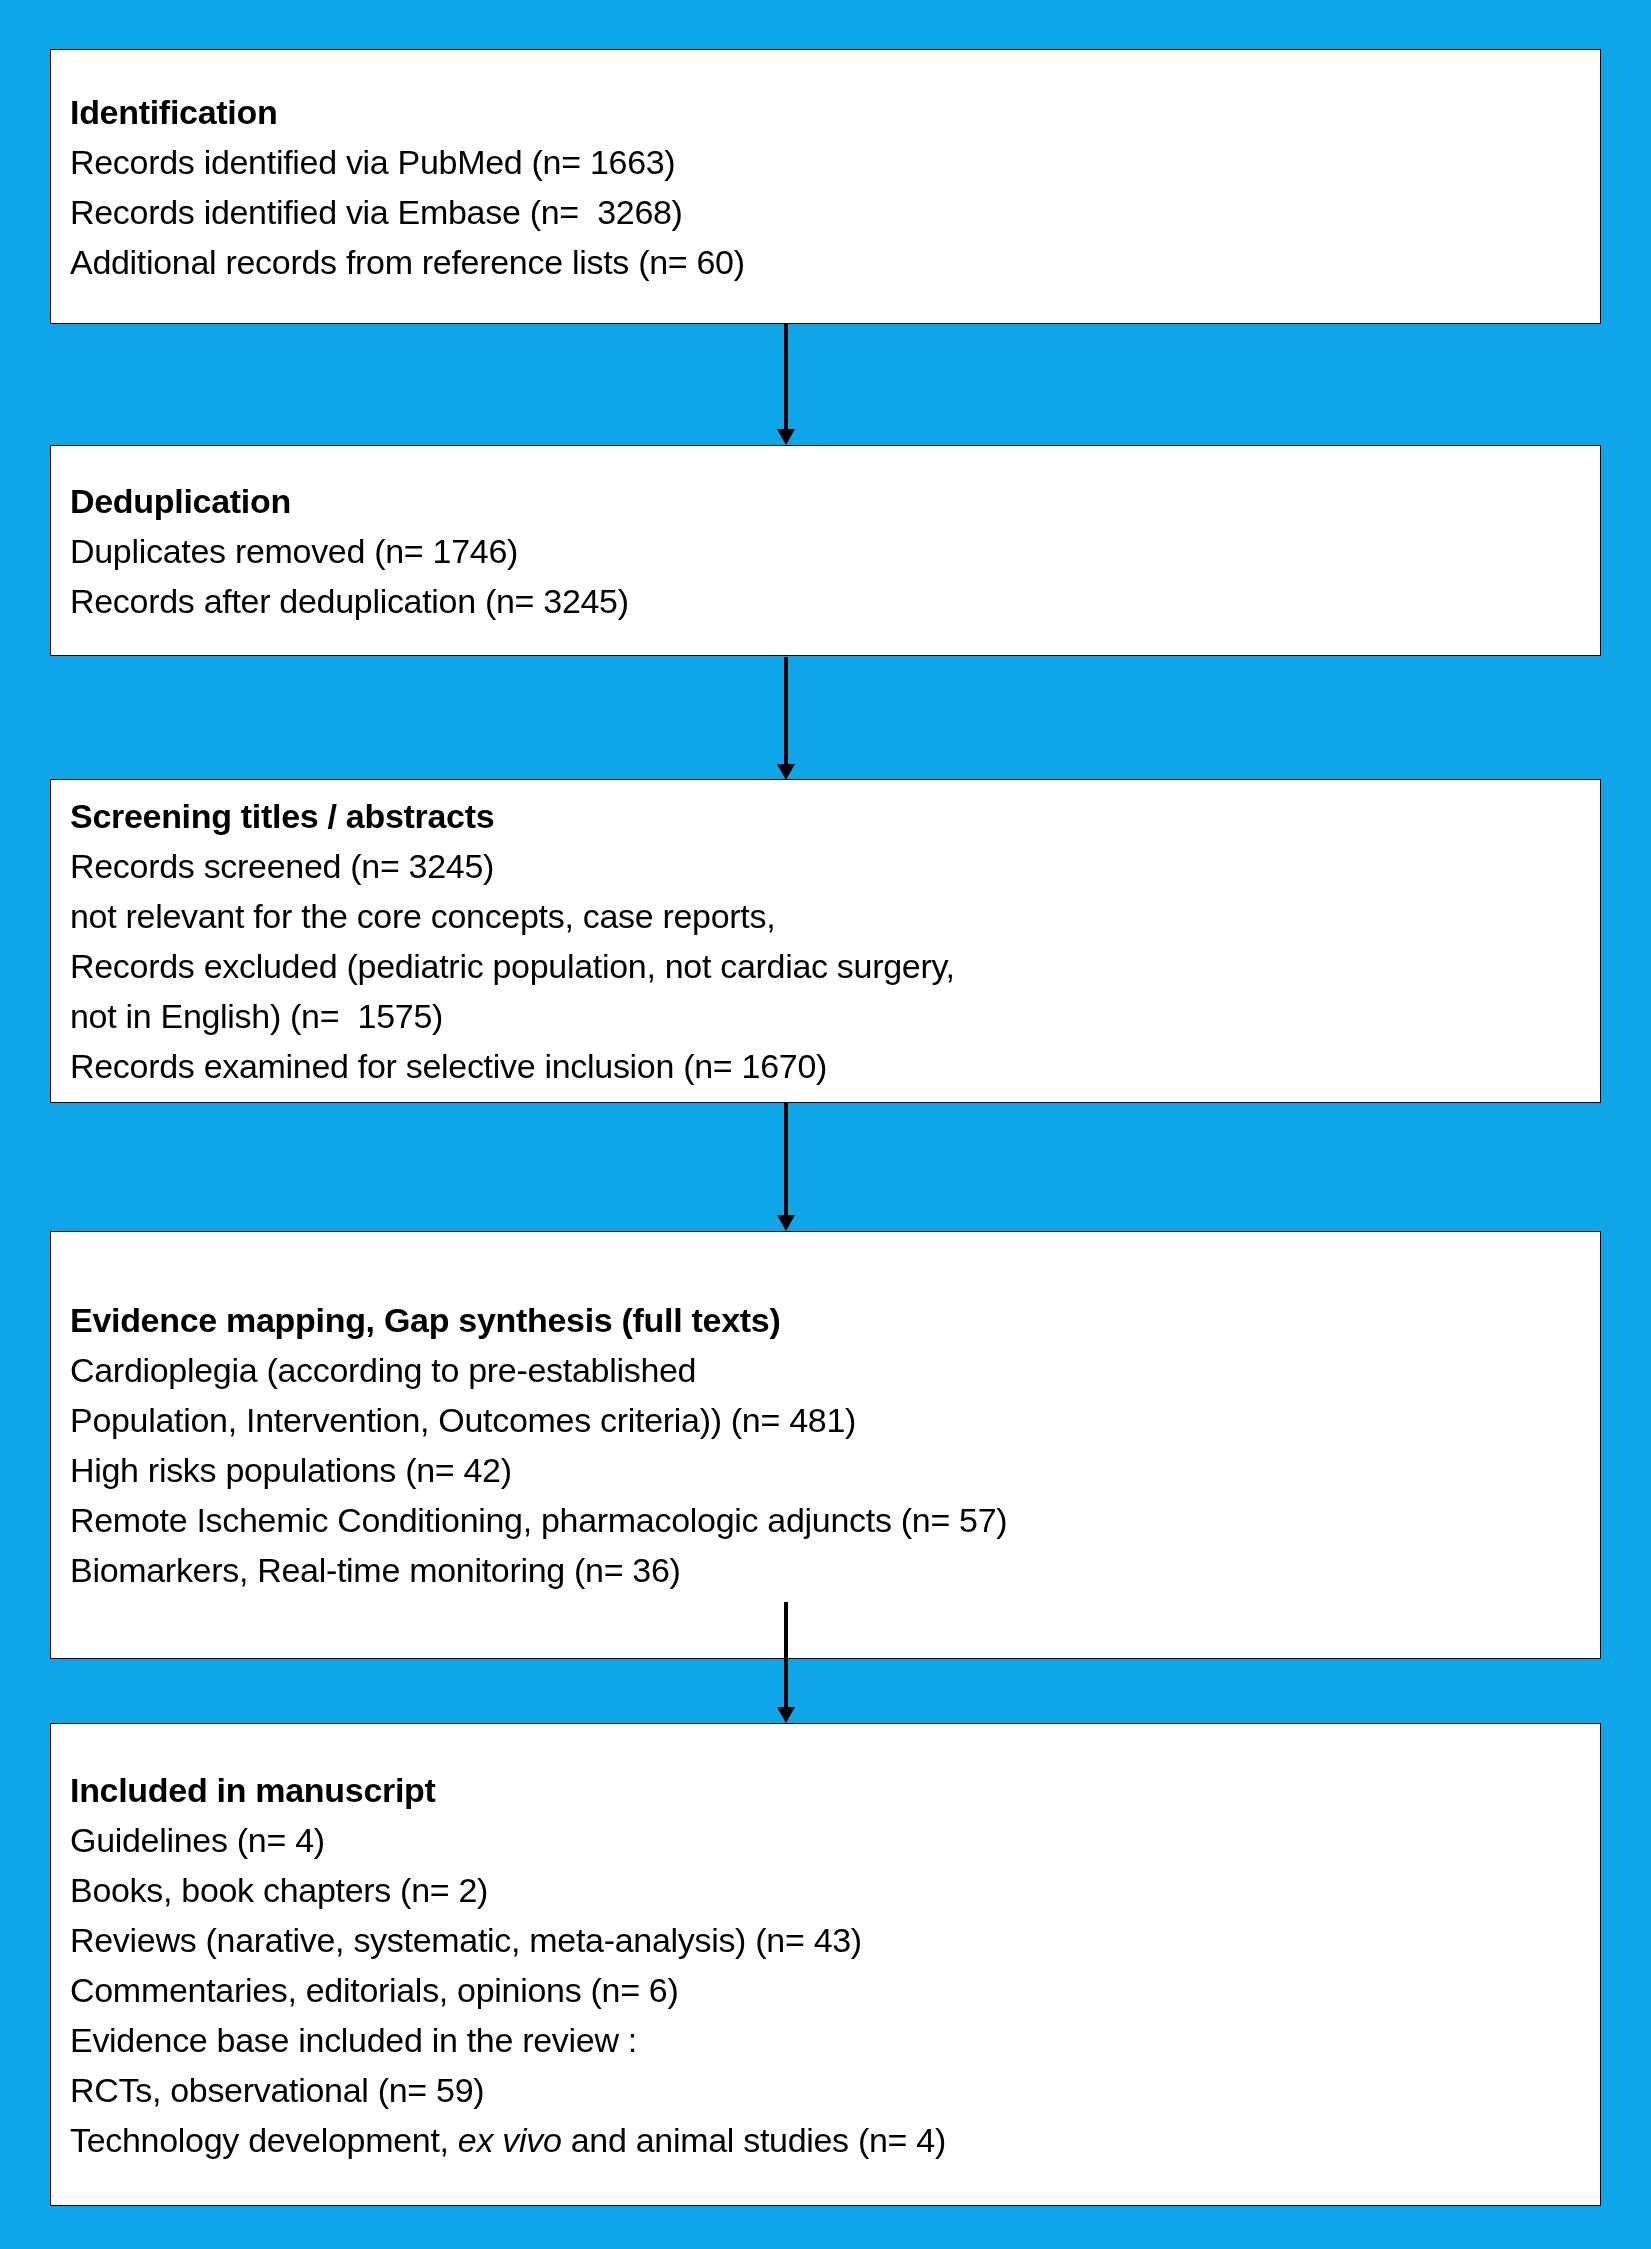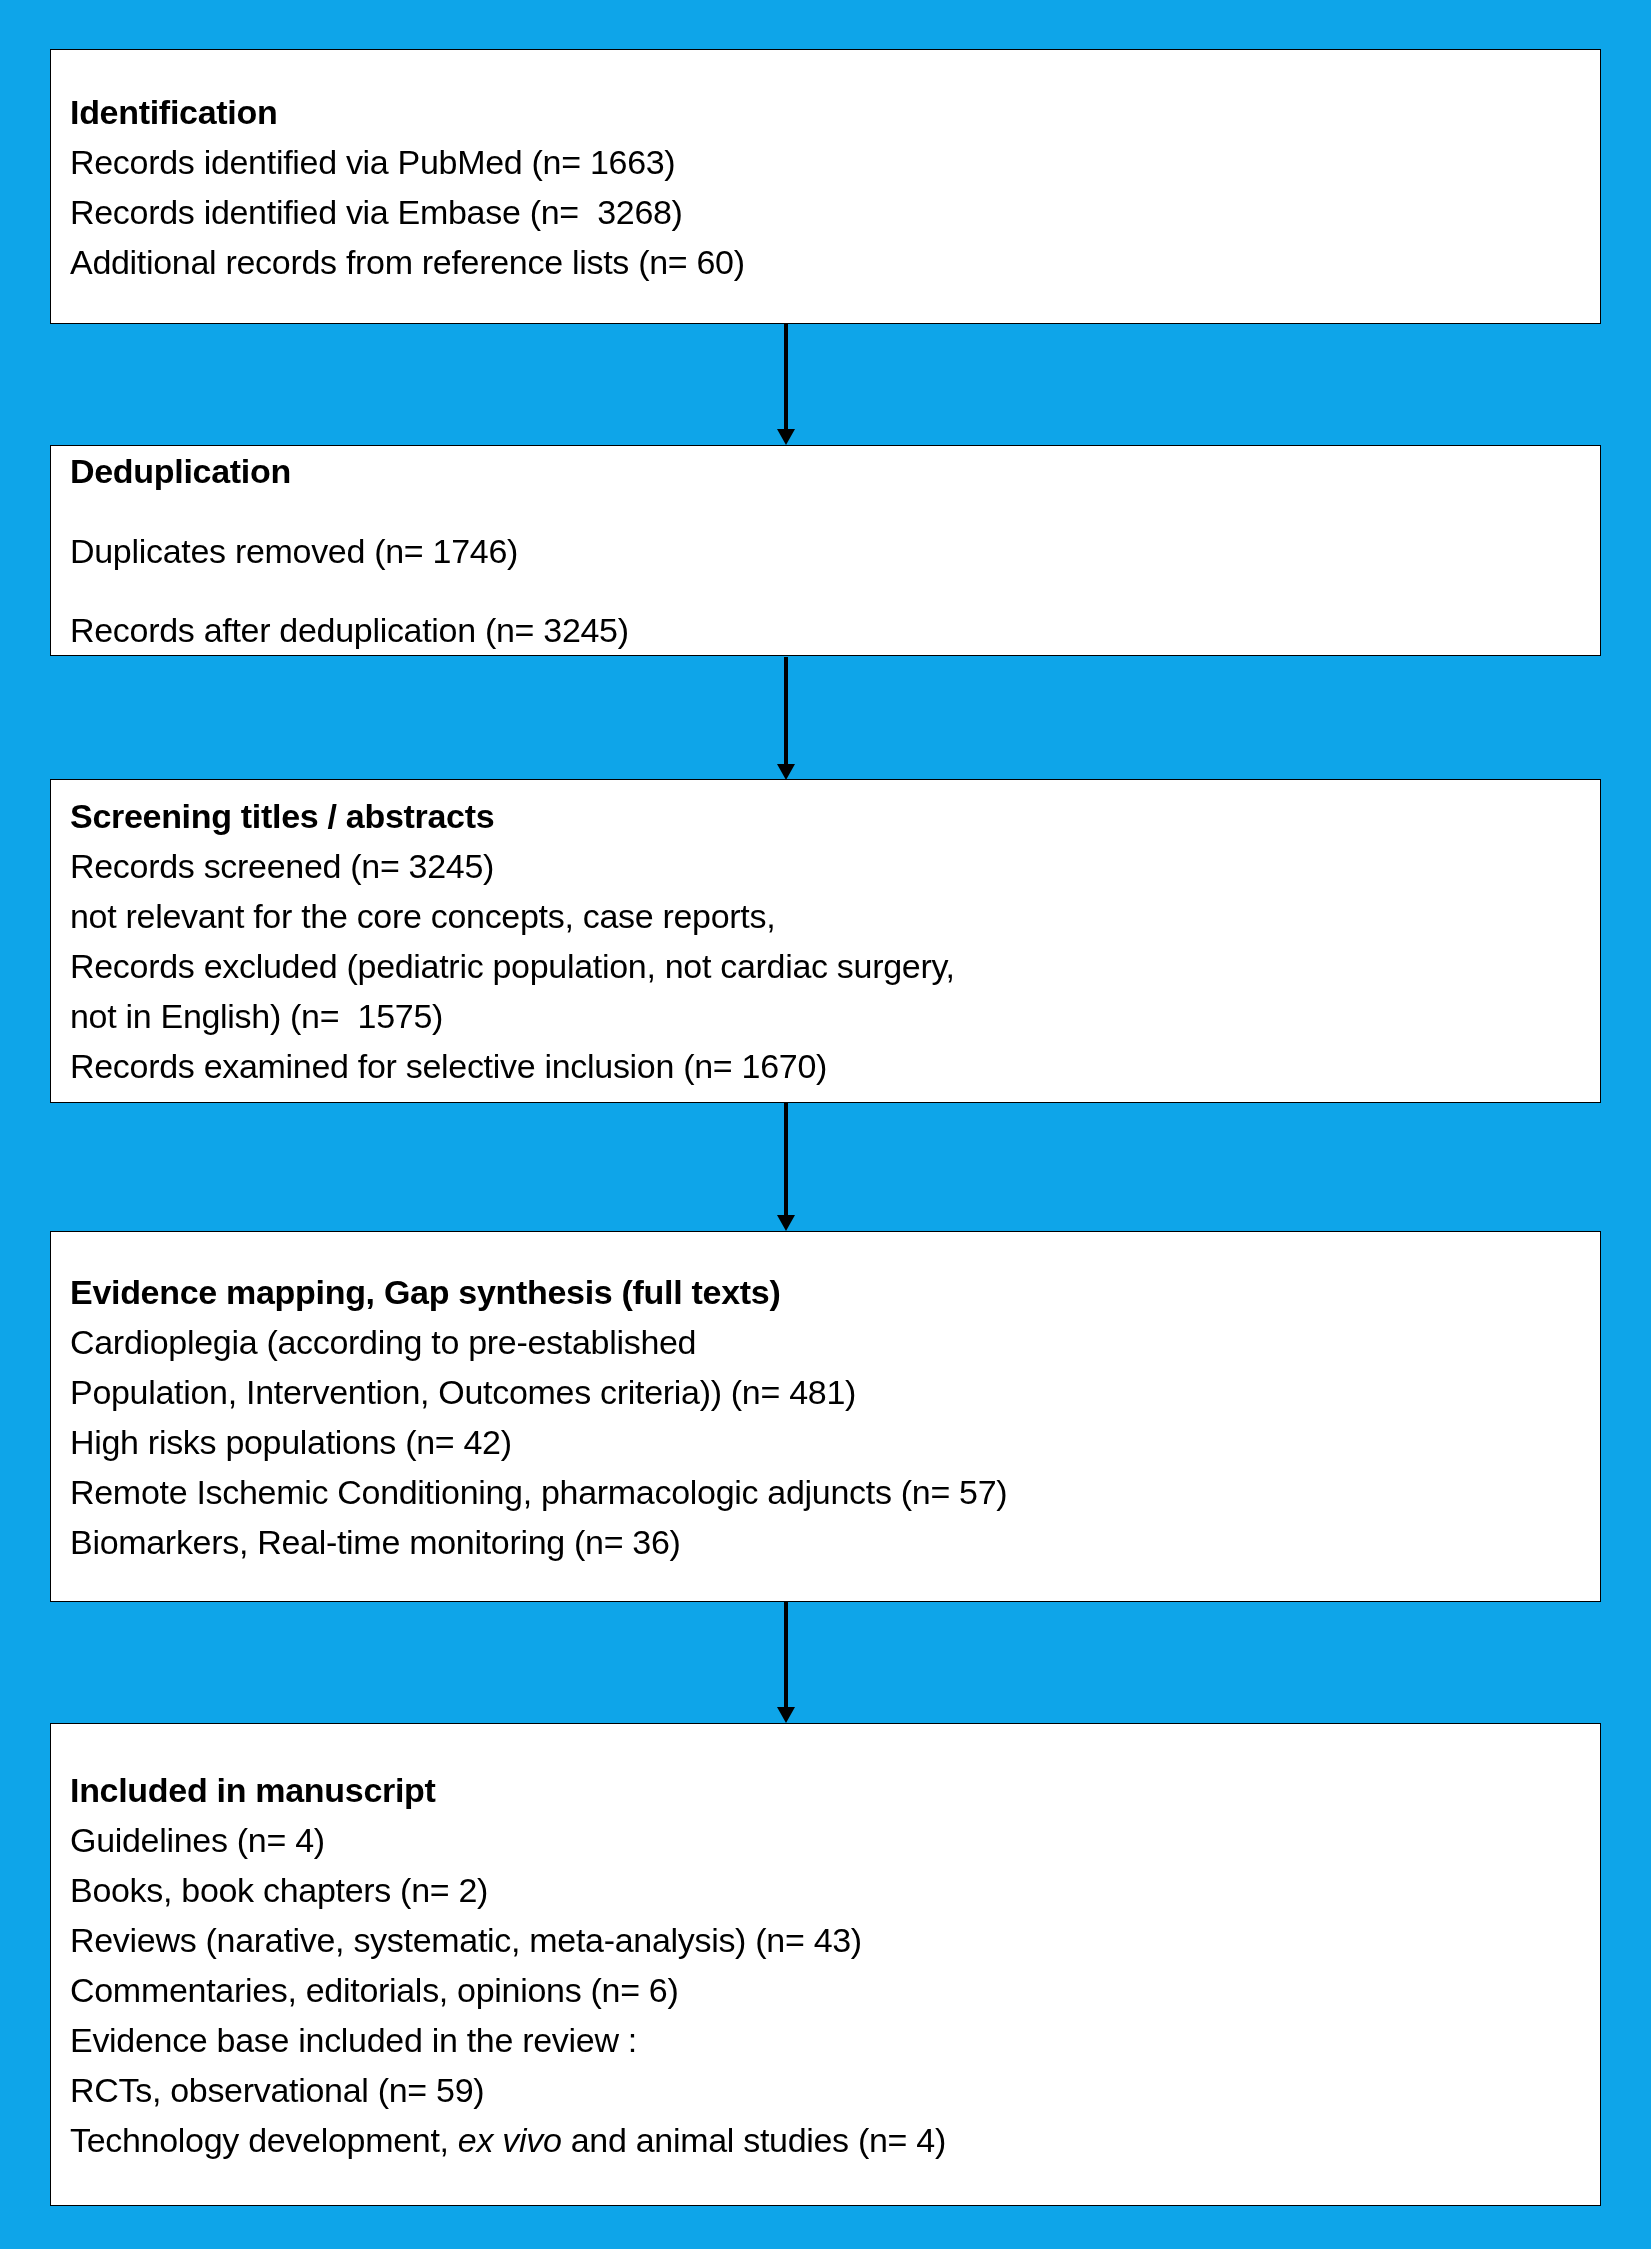--- a/index.html
+++ b/index.html
@@ -72,42 +72,42 @@
     <div class="fbox" style="top: 49px; height: 275px;">
       <div class="line title">Identification</div>
       <div class="line"><span>Records identified via PubMed (n= 1663)</span></div>
       <div class="line"><span>Records identified via Embase (n=  3268)</span></div>
       <div class="line"><span>Additional records from reference lists (n= 60)</span></div>
     </div>
     <div class="arrow" style="left: 777px; top: 323px; height: 122px;">
       <div class="shaft" style="height: 110px;"></div>
       <div class="head"></div>
     </div>
-    <div class="fbox" style="top: 445px; height: 211px; justify-content: space-between;">
+    <div class="fbox" style="top: 445px; height: 211px;">
       <div class="line title">Deduplication</div>
       <div class="line"><span>Duplicates removed (n= 1746)</span></div>
       <div class="line"><span>Records after deduplication (n= 3245)</span></div>
     </div>
     <div class="arrow" style="left: 777px; top: 657px; height: 123px;">
       <div class="shaft" style="height: 111px;"></div>
       <div class="head"></div>
     </div>
     <div class="fbox" style="top: 779px; height: 324px;">
       <div class="line title">Screening titles / abstracts</div>
       <div class="line"><span>Records screened (n= 3245)</span></div>
       <div class="line"><span>not relevant for the core concepts, case reports,</span></div>
       <div class="line"><span>Records excluded (pediatric population, not cardiac surgery,</span></div>
       <div class="line"><span>not in English) (n=  1575)</span></div>
       <div class="line"><span>Records examined for selective inclusion (n= 1670)</span></div>
     </div>
     <div class="arrow" style="left: 777px; top: 1103px; height: 128px;">
       <div class="shaft" style="height: 116px;"></div>
       <div class="head"></div>
     </div>
-    <div class="fbox" style="top: 1231px; height: 371px;">
+    <div class="fbox" style="top: 1231px; height: 428px;">
       <div class="line title">Evidence mapping, Gap synthesis (full texts)</div>
       <div class="line"><span>Cardioplegia (according to pre-established</span></div>
       <div class="line"><span>Population, Intervention, Outcomes criteria)) (n= 481)</span></div>
       <div class="line"><span>High risks populations (n= 42)</span></div>
       <div class="line"><span>Remote Ischemic Conditioning, pharmacologic adjuncts (n= 57)</span></div>
       <div class="line"><span>Biomarkers, Real-time monitoring (n= 36)</span></div>
     </div>
     <div class="arrow" style="left: 777px; top: 1602px; height: 121px;">
       <div class="shaft" style="height: 109px;"></div>
       <div class="head"></div>

